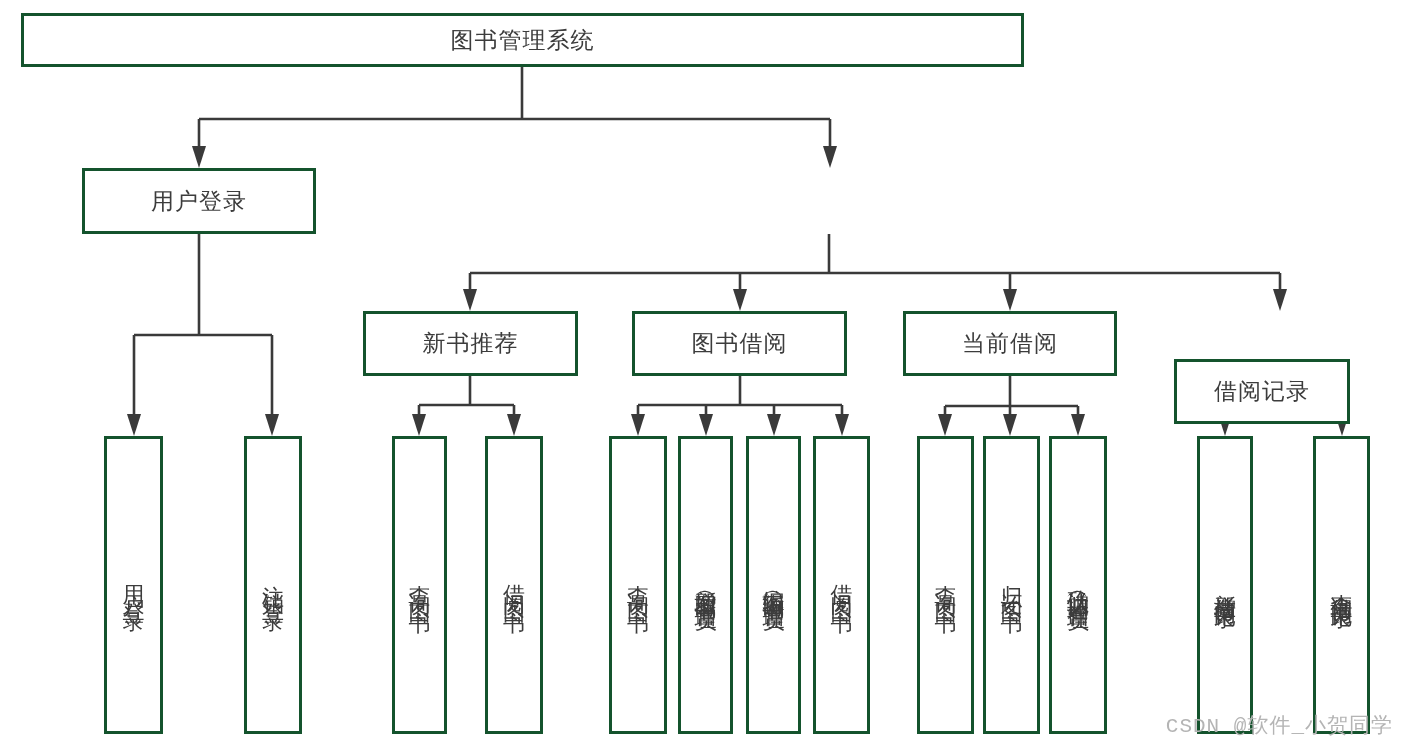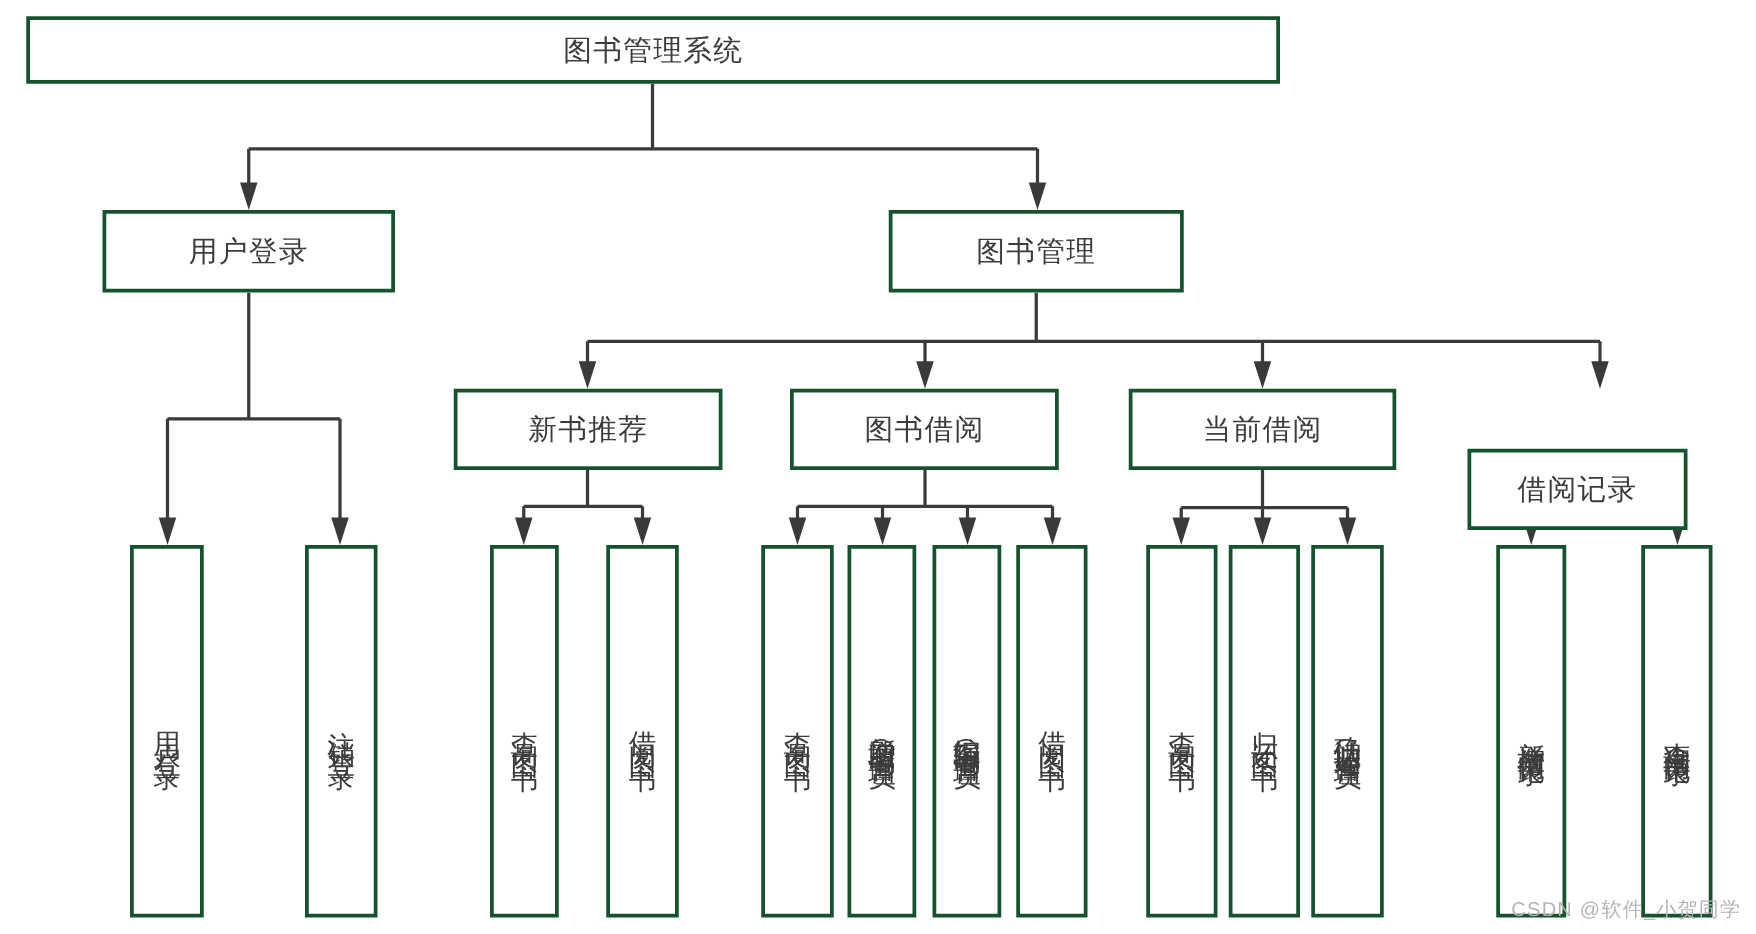--- a/index.html
+++ b/index.html
@@ -30,25 +30,26 @@
     font-size: 22px;
     letter-spacing: 9px;
     line-height: 1;
     white-space: nowrap;
   }
   .vnode.long span { letter-spacing: 3px; }
   #watermark {
     position: absolute;
     right: 12px;
     bottom: 8px;
-    font-size: 16px;
+    font-size: 21px;
     color: #b4b4b4;
     letter-spacing: 1px;
     white-space: nowrap;
     z-index: 5;
+    font-family: Liberation Mono, monospace;
   }
 </style>
 </head>
 <body>
 
 <div id="stage">
 
   <svg id="wires" viewBox="0 0 1405 747" xmlns="http://www.w3.org/2000/svg">
     <g stroke="#3a3a3a" stroke-width="2.6" fill="none">
 
@@ -118,23 +119,20 @@
     </g>
   </svg>
 
   <div class="node hnode" style="left:21px; top:13px; width:1003px; height:54px;">
     <span>图书管理系统</span>
   </div>
 
   <div class="node hnode" style="left:82px; top:168px; width:234px; height:66px;">
     <span>用户登录</span>
   </div>
-  <div class="node hnode" style="left:711px; top:168px; width:236px; height:66px;">
-    <span>图书管理</span>
-  </div>
 
   <div class="node hnode" style="left:363px; top:311px; width:215px; height:65px;">
     <span>新书推荐</span>
   </div>
   <div class="node hnode" style="left:632px; top:311px; width:215px; height:65px;">
     <span>图书借阅</span>
   </div>
   <div class="node hnode" style="left:903px; top:311px; width:214px; height:65px;align-items:center;">
     <span>当前借阅</span>
   </div>

